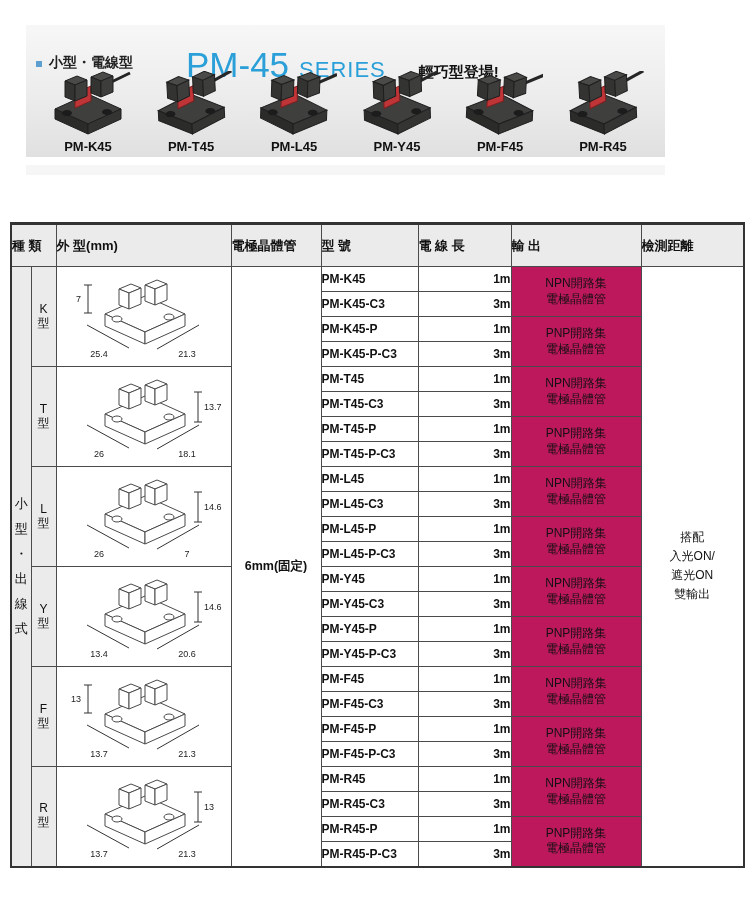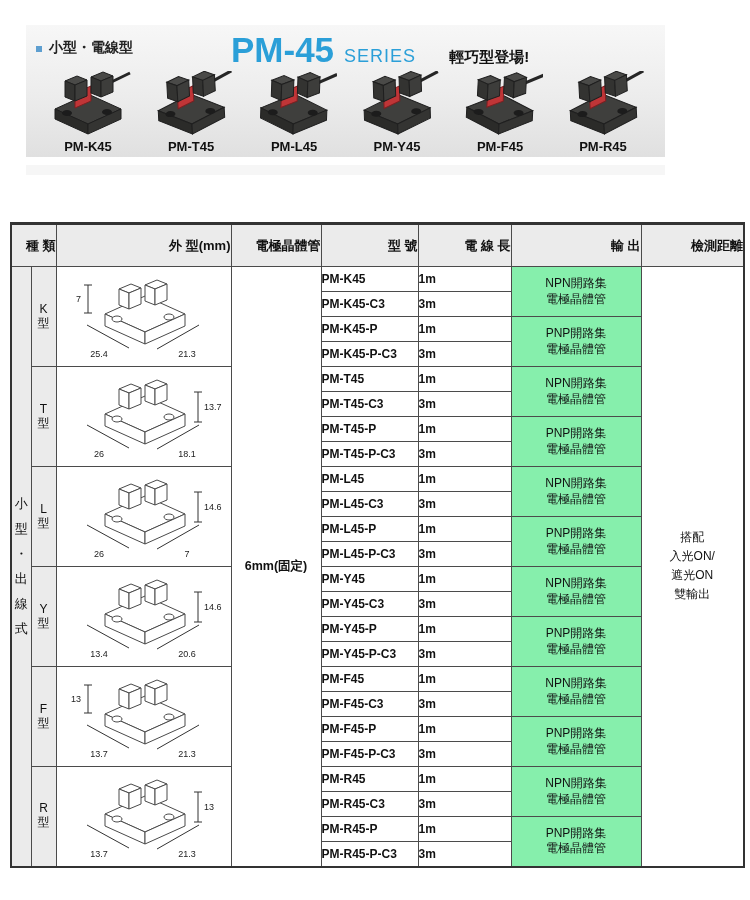--- a/index.html
+++ b/index.html
@@ -6,46 +6,46 @@
   body{
     width:750px;height:900px;position:relative;background:#ffffff;
     font-family:"Liberation Sans","DejaVu Sans",sans-serif;color:#111;
     overflow:hidden;
   }
   
   .banner{
     position:absolute;left:26px;top:25px;width:639px;height:132px;
     background:linear-gradient(180deg,#f7f7f7 0%,#ececec 55%,#e0e0e0 100%);
   }
-  .banner-head{position:absolute;left:0;top:7px;right:0;height:36px;}
+  .banner-head{position:absolute;left:0;top:22px;right:0;height:36px;}
   .bullet{position:absolute;left:10px;top:14px;width:6px;height:6px;background:#5e9fd0;}
   .category{position:absolute;left:23px;top:7px;font-size:14px;font-weight:bold;color:#222;}
   .titlegroup{position:absolute;left:160px;top:0;display:flex;align-items:baseline;gap:10px;white-space:nowrap;}
-  .series-name{font-size:35px;font-weight:bold;color:#2b9fd8;line-height:1.05;margin-left:45px;}
-  .series-word{font-size:18px;color:#2b9fd8;letter-spacing:1px;}
+  .series-name{font-size:35px;font-weight:normal;color:#2b9fd8;line-height:1.05;}
+  .series-word{font-size:22px;color:#2b9fd8;letter-spacing:1px;}
   .tagline{font-size:15px;font-weight:bold;color:#111;margin-left:23px;}
   .photos{position:absolute;left:14px;right:14px;top:36px;bottom:3px;display:flex;justify-content:space-between;}
   .product{width:96px;display:flex;flex-direction:column;align-items:center;justify-content:flex-end;}
   .plabel{font-size:13px;font-weight:bold;color:#111;margin-top:1px;line-height:1.1;}
   .strip{position:absolute;left:26px;top:165px;width:639px;height:10px;background:#f6f6f6;}
   
   table.spec{
     position:absolute;left:10px;top:222px;width:733px;
     border-collapse:collapse;table-layout:fixed;
     border:2px solid #333;border-top:3px solid #333;
   }
   table.spec th,table.spec td{border:1px solid #4b4b4b;padding:0;overflow:hidden;}
   table.spec th{
     background:#ebebeb;font-size:13px;font-weight:bold;height:41px;
-    text-align:right;color:#111;
+    text-align:left;color:#111;
   }
   table.spec tbody tr{height:25px;}
   td.model{font-size:12px;font-weight:bold;text-align:left;padding-left:7px;background:#fff;}
-  td.cable{font-size:12px;font-weight:600;text-align:left;background:#fff;}
-  td.output{font-size:12px;text-align:center;line-height:1.3;background:#86efac;}
+  td.cable{font-size:12px;font-weight:600;text-align:right;background:#fff;}
+  td.output{font-size:12px;text-align:center;line-height:1.3;background:#be185d;}
   td.typecell{background:#ebebeb;text-align:center;vertical-align:middle;}
   .typewrap{display:flex;flex-direction:column;align-items:center;line-height:1.15;font-size:12px;font-weight:normal;}
   td.stripcell{background:#ebebeb;vertical-align:middle;}
   .vert{display:flex;flex-direction:column;align-items:center;gap:7px;font-size:13px;color:#111;}
   td.distance{font-size:12.5px;font-weight:600;text-align:center;vertical-align:middle;background:#fff;margin-top:21px;}
   td.action{font-size:12px;text-align:center;vertical-align:middle;padding-left:7px;line-height:1.6;background:#fff;}
   td.outline{background:#fff;vertical-align:middle;}
   td.outline svg{display:block;margin:0 auto;}
   .dimtext{font-size:9px;fill:#222;font-family:"Liberation Sans","DejaVu Sans",sans-serif;}
 </style>

